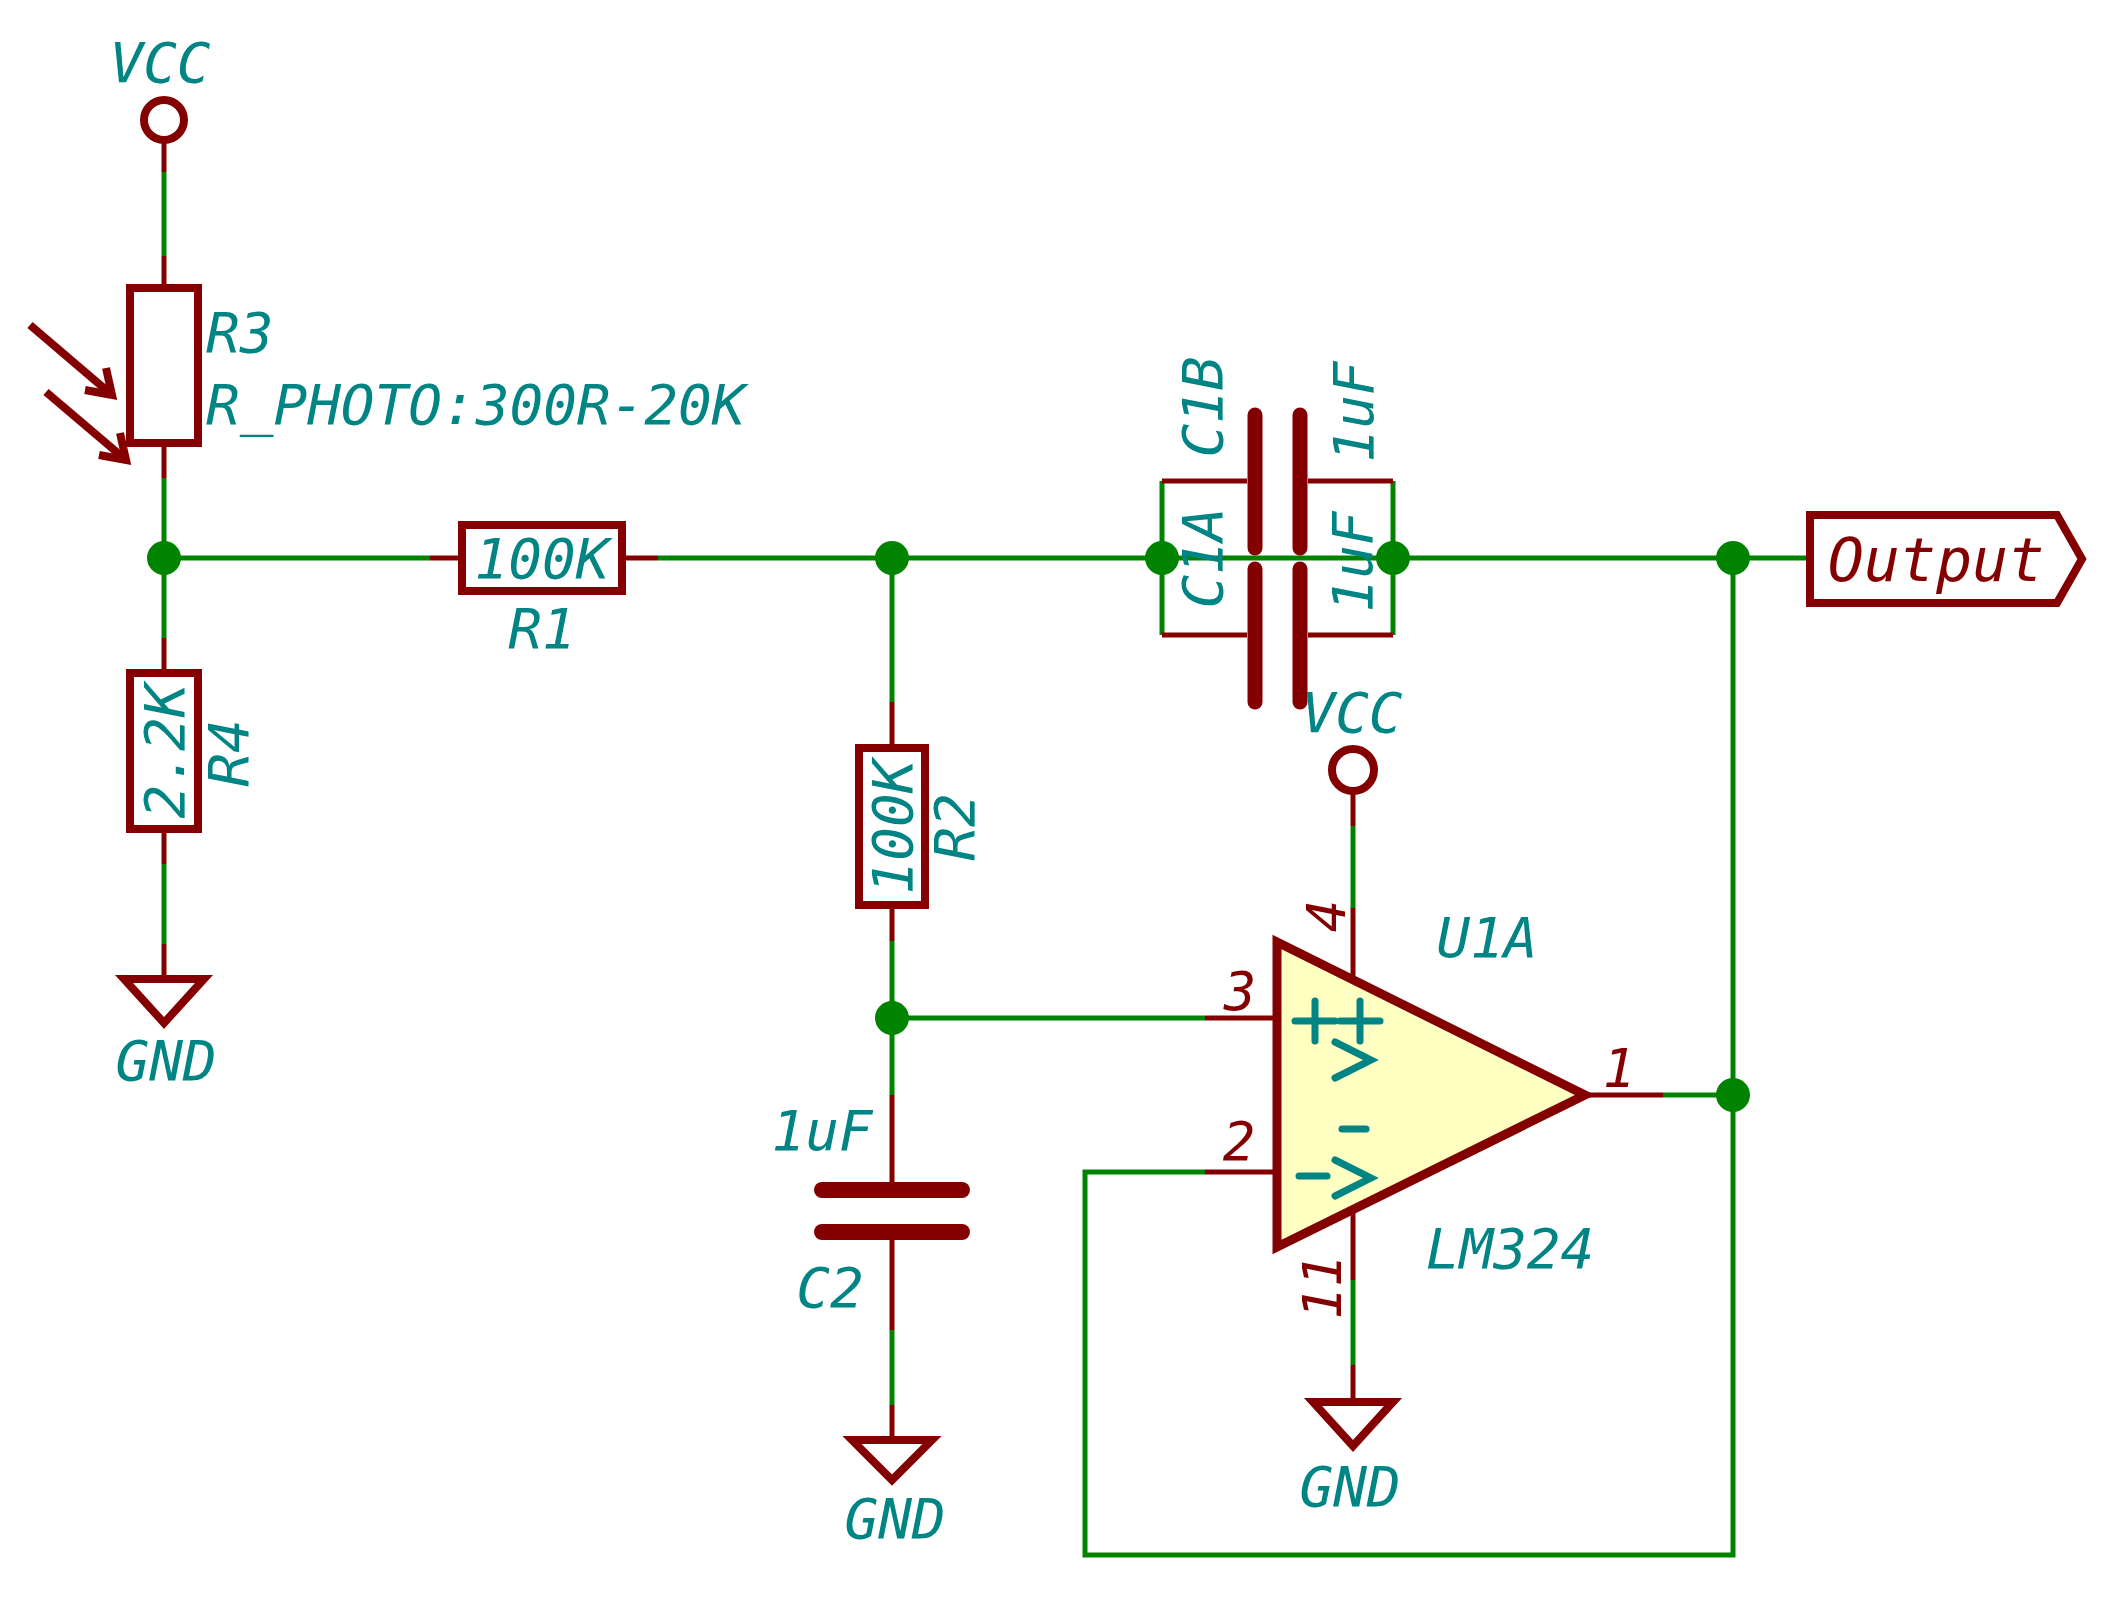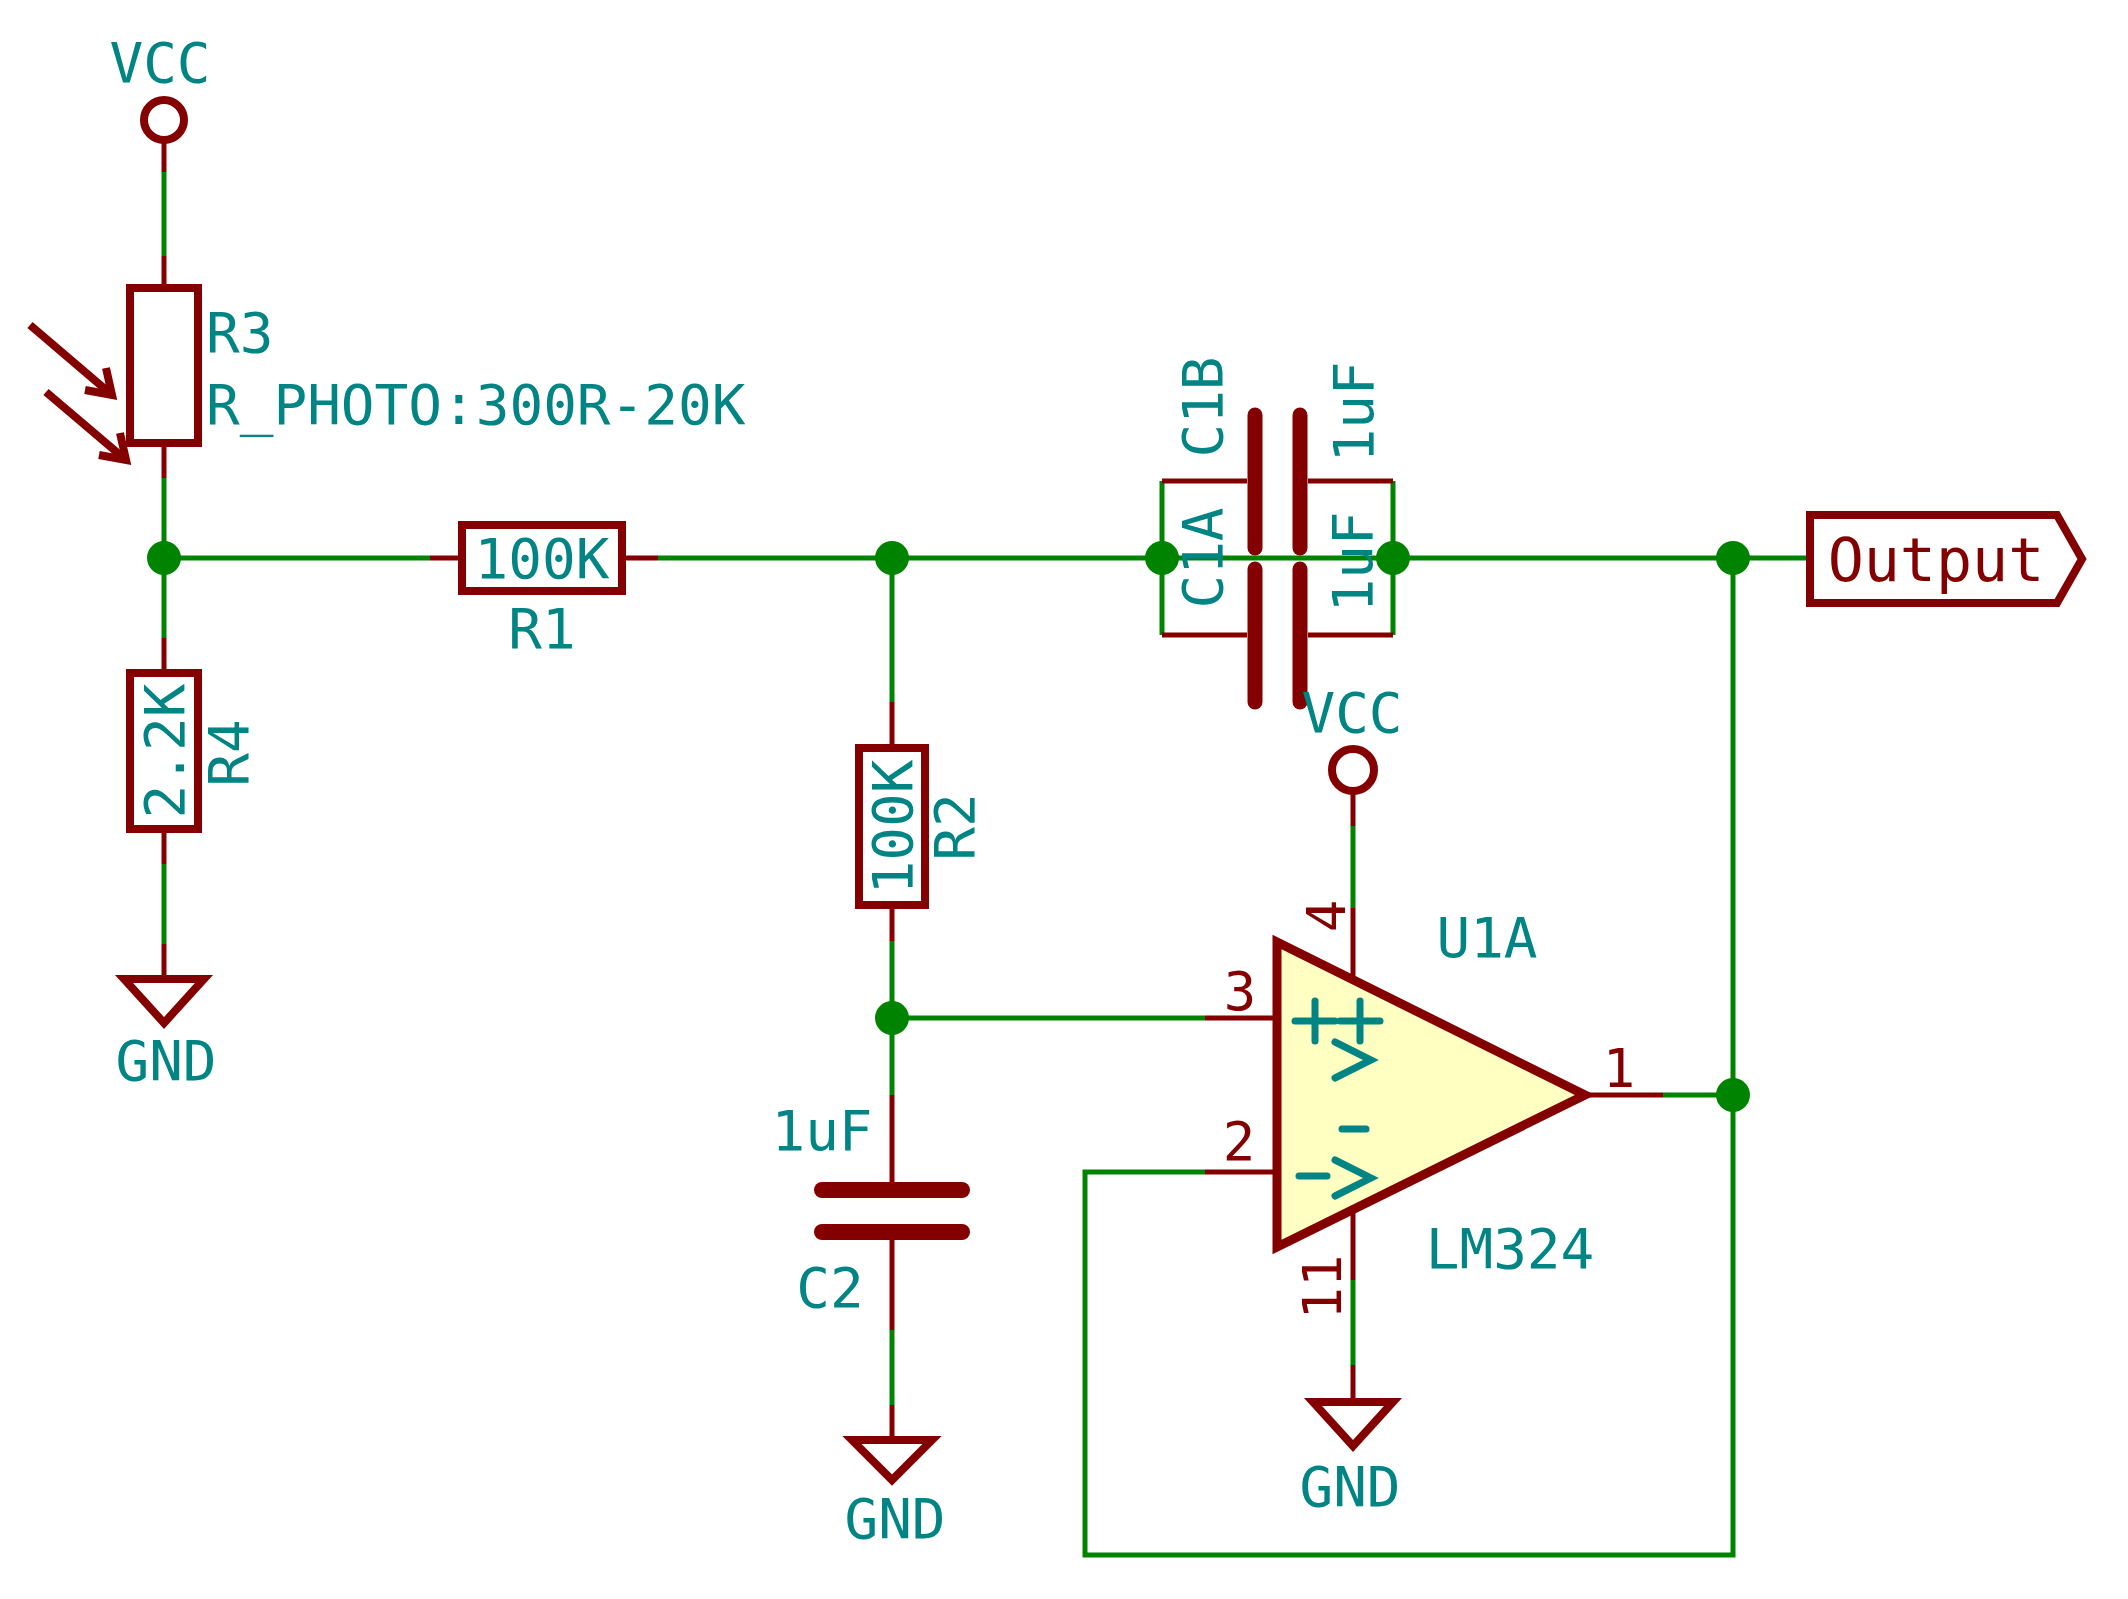--- a/index.html
+++ b/index.html
@@ -1,20 +1,21 @@
 <!DOCTYPE html>
 <html style="--c-bg: #FFFFFF; --c-wire: #008400; --c-comp: #840000; --c-text: #008484; --c-opfill: #FFFFC2;"><head>
 <meta charset="utf-8">
 <style>
   html,body{margin:0;padding:0;background:#ffffff;}
   .canvas{
     position:relative;
     width:1736px;height:1599px;
     background:var(--c-bg,#ffffff);
     font-family:"DejaVu Sans Mono",monospace;
+    font-style:italic;
   }
   svg{display:block;}
   
   .wire{stroke:var(--c-wire,#008400);stroke-width:5;fill:none;}
   
   .pin{stroke:var(--c-comp,#840000);stroke-width:5;fill:none;}
   .body{stroke:var(--c-comp,#840000);stroke-width:8;fill:none;stroke-linejoin:miter;}
   .plate{stroke:var(--c-comp,#840000);stroke-width:16;stroke-linecap:round;fill:none;}
   .vplate{stroke:var(--c-comp,#840000);stroke-width:15;stroke-linecap:round;fill:none;}
   .dot{fill:var(--c-wire,#008400);stroke:none;}

